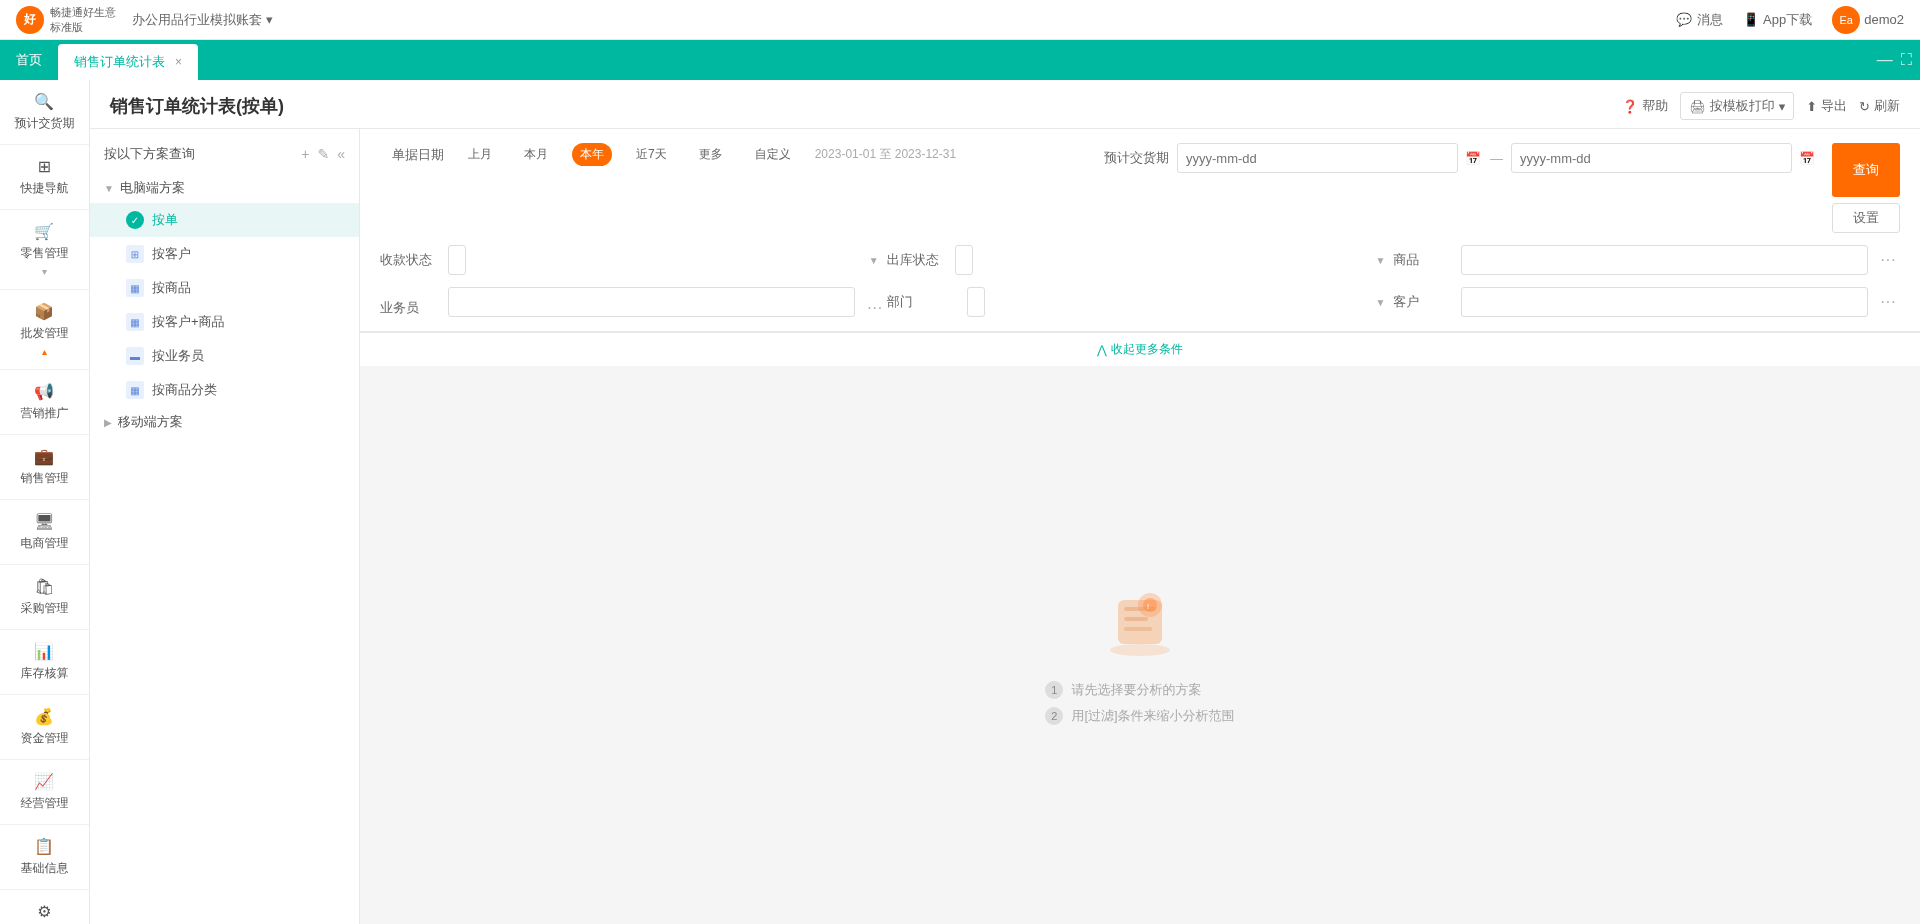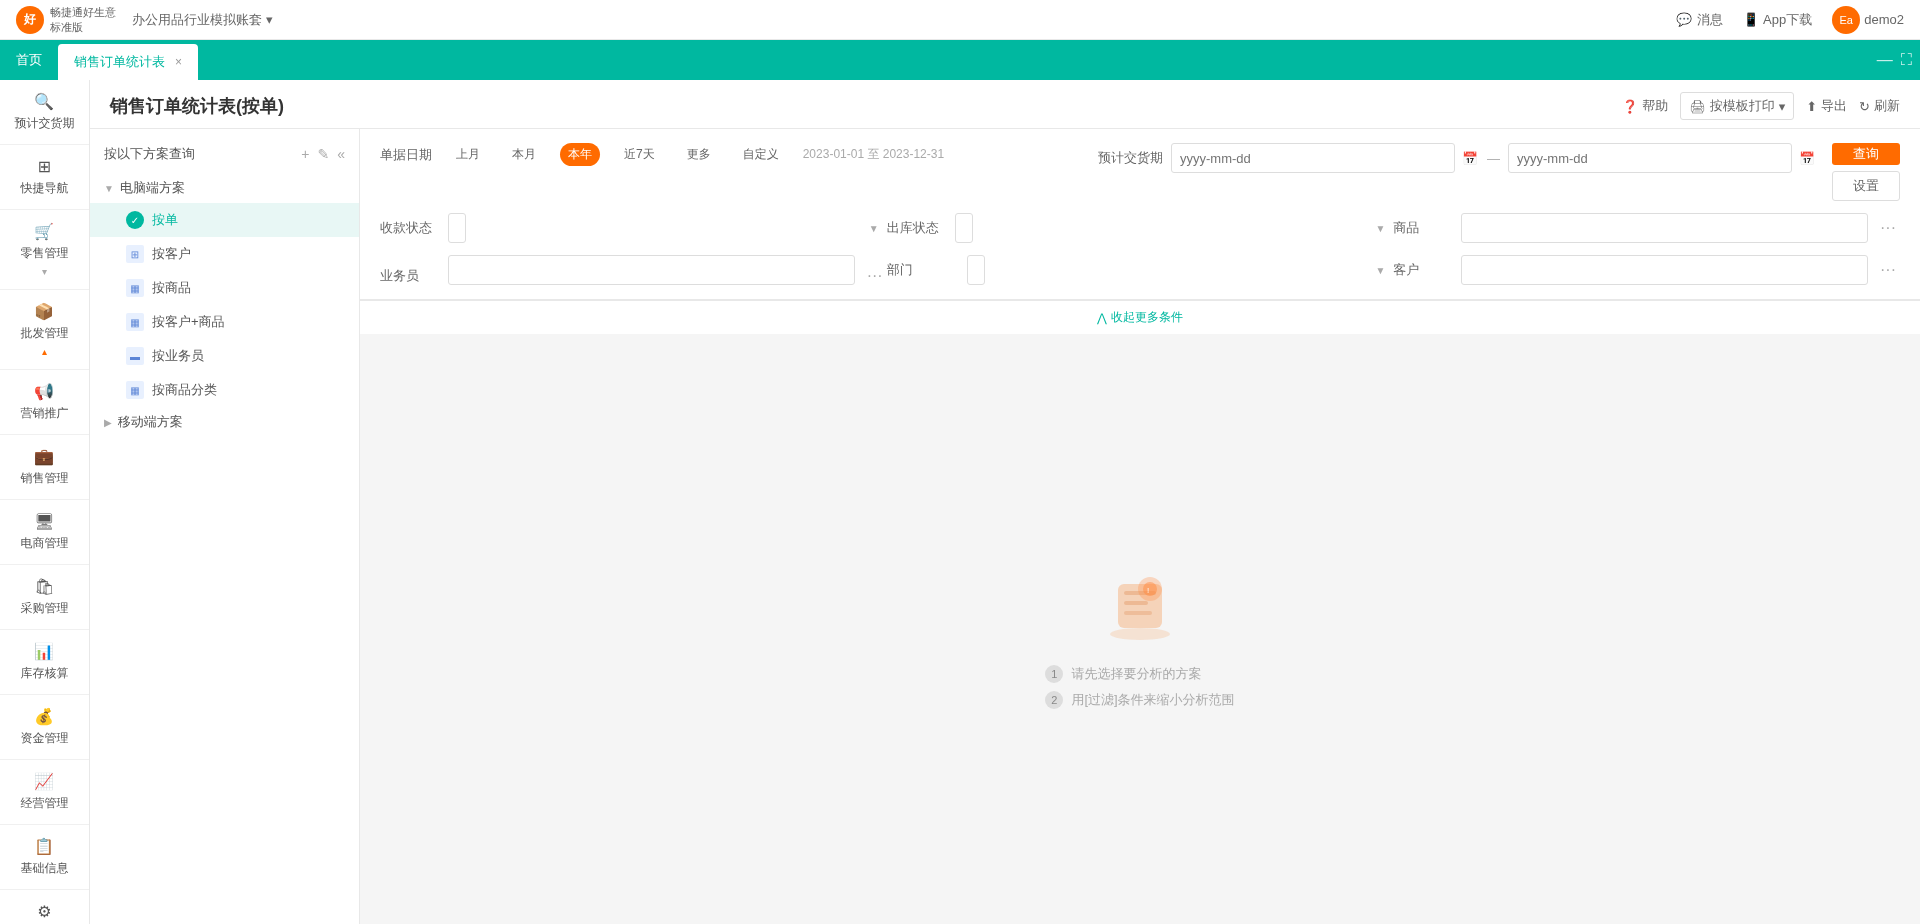--- a/index.html
+++ b/index.html
@@ -70,21 +70,21 @@
     .filter-select-wrapper { flex: 1; position: relative; }
     .filter-select-wrapper::after { content: '▼'; position: absolute; right: 8px; top: 50%; transform: translateY(-50%); font-size: 10px; color: #aaa; pointer-events: none; }
     .date-input { flex: 1; height: 30px; border: 1px solid #ddd; border-radius: 3px; padding: 0 8px; font-size: 13px; color: #999; background: #fff; }
     .date-separator { color: #aaa; }
     .date-tabs { display: flex; align-items: center; gap: 16px; }
     .date-tab { padding: 3px 8px; border-radius: 3px; font-size: 12px; cursor: pointer; color: #666; }
     .date-tab.active { background: #ff6b00; color: white; border-radius: 12px; }
     .date-range-label { font-size: 12px; color: #aaa; margin-left: 8px; }
     .filter-ellipsis { color: #aaa; font-size: 16px; cursor: pointer; padding: 0 4px; }
     .action-buttons { display: flex; flex-direction: column; gap: 6px; margin-left: 16px; }
-    .btn-search { background: #ff6b00; color: white; border: none; padding: 2px 20px; border-radius: 3px; cursor: pointer; font-size: 13px; }
+    .btn-search { background: #ff6b00; color: white; border: none; padding: 18px 20px; border-radius: 3px; cursor: pointer; font-size: 13px; }
     .btn-settings { background: white; color: #666; border: 1px solid #ddd; padding: 5px 20px; border-radius: 3px; cursor: pointer; font-size: 13px; }
 
     .collapse-bar { display: flex; justify-content: center; padding: 8px; background: #fff; border-top: 1px solid #e8e8e8; cursor: pointer; }
     .collapse-text { font-size: 12px; color: #00b8a0; display: flex; align-items: center; gap: 4px; }
 
     
     .data-area { flex: 1; display: flex; align-items: center; justify-content: center; background: #f5f5f5; }
     .empty-state { display: flex; flex-direction: column; align-items: center; gap: 16px; }
     .empty-hints { display: flex; flex-direction: column; gap: 8px; }
     .empty-hint { display: flex; align-items: center; gap: 8px; color: #aaa; font-size: 13px; }
@@ -282,21 +282,21 @@
             <span>移动端方案</span>
           </div>
         </div>
       </div>
 
       <div class="right-panel">
 
         <div class="filter-area">
 
           <div style="display:flex; align-items:flex-start; gap:0; margin-bottom:12px;">
-            <div style="flex:1;display:flex;align-items:center;gap:8px;">
+            <div style="flex:1;display:flex;align-items:center;gap:8px;margin-left:12px;">
               <span class="filter-label">单据日期</span>
               <div class="date-tabs">
                 <span class="date-tab">上月</span>
                 <span class="date-tab">本月</span>
                 <span class="date-tab active">本年</span>
                 <span class="date-tab">近7天</span>
                 <span class="date-tab">更多</span>
                 <span class="date-tab">自定义</span>
               </div>
               <span class="date-range-label">2023-01-01 至 2023-12-31</span>

